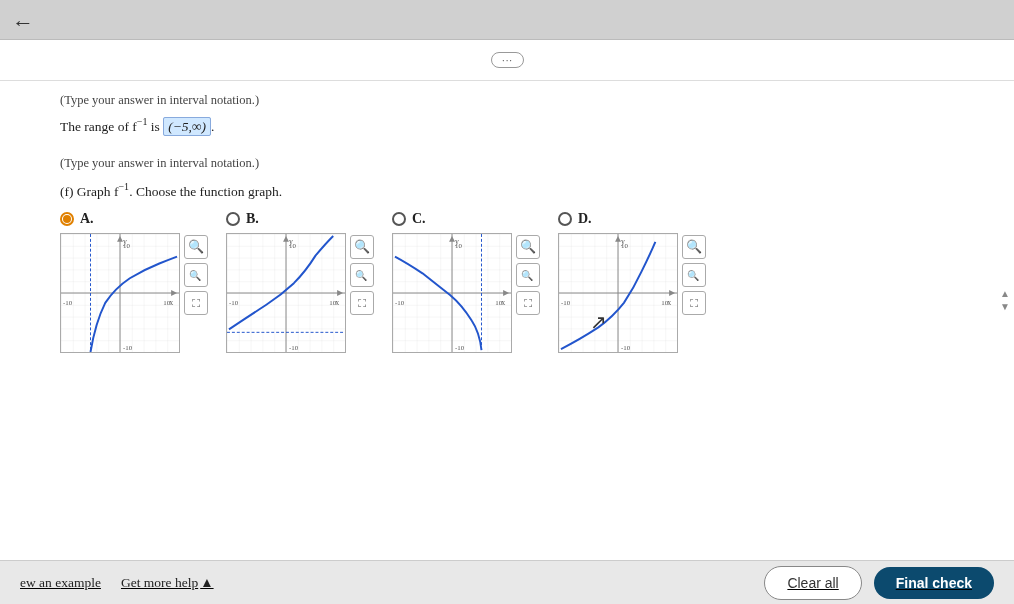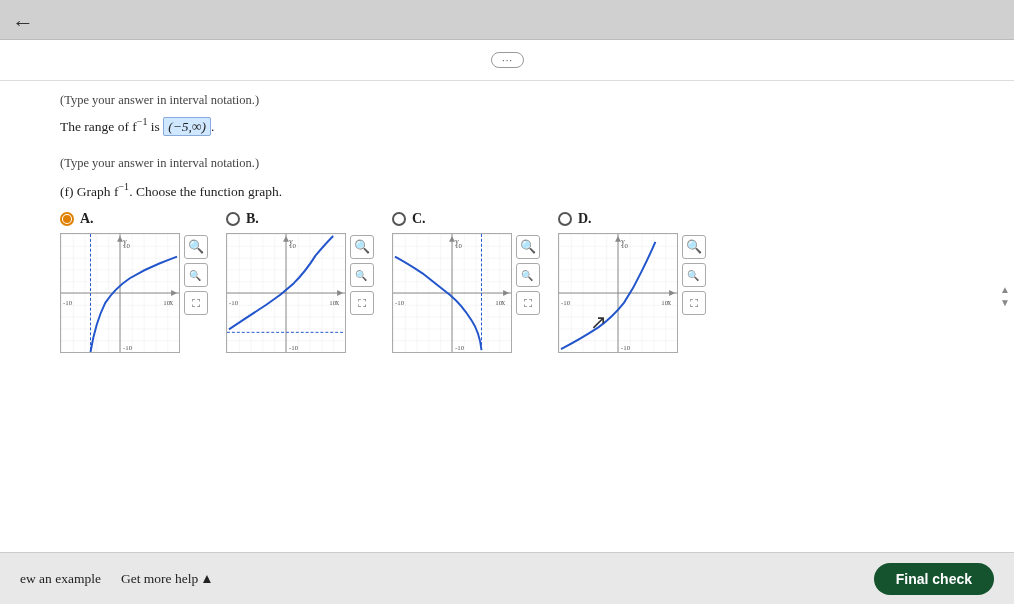--- a/index.html
+++ b/index.html
@@ -170,26 +170,27 @@
       color: #555;
     }
     
     .grid-svg {
       position: absolute;
       top: 0; left: 0;
       width: 100%; height: 100%;
     }
     .bottom-bar {
       background: #e8e8e8;
-      height: 52px;
+      height: 44px;
       display: flex;
       align-items: center;
       padding: 0 20px;
       border-top: 1px solid #ccc;
       flex-shrink: 0;
+      text-decoration: underline;
     }
     .bottom-left {
       display: flex;
       align-items: center;
       gap: 20px;
       flex: 1;
     }
     .view-example-link {
       font-size: 13.5px;
       color: #222;
@@ -215,21 +216,21 @@
       border-radius: 20px;
       background: white;
       font-size: 14px;
       color: #333;
       cursor: pointer;
     }
     .final-check-btn {
       padding: 8px 22px;
       border: none;
       border-radius: 20px;
-      background: #14532d;
+      background: #0c4a6e;
       color: white;
       font-size: 14px;
       font-weight: bold;
       cursor: pointer;
     }
     .scroll-indicator {
       position: absolute;
       right: 4px;
       top: 50%;
       transform: translateY(-50%);
@@ -456,17 +457,18 @@
 
   <div class="bottom-bar">
     <div class="bottom-left">
       <a class="view-example-link">ew an example</a>
       <div class="get-help-btn">
         <span>Get more help</span>
         <span>▲</span>
       </div>
     </div>
     <div class="bottom-right">
+      <button class="clear-all-btn">Clear all</button>
       <button class="final-check-btn">Final check</button>
     </div>
   </div>
 
 </div>
 
 </body></html>

